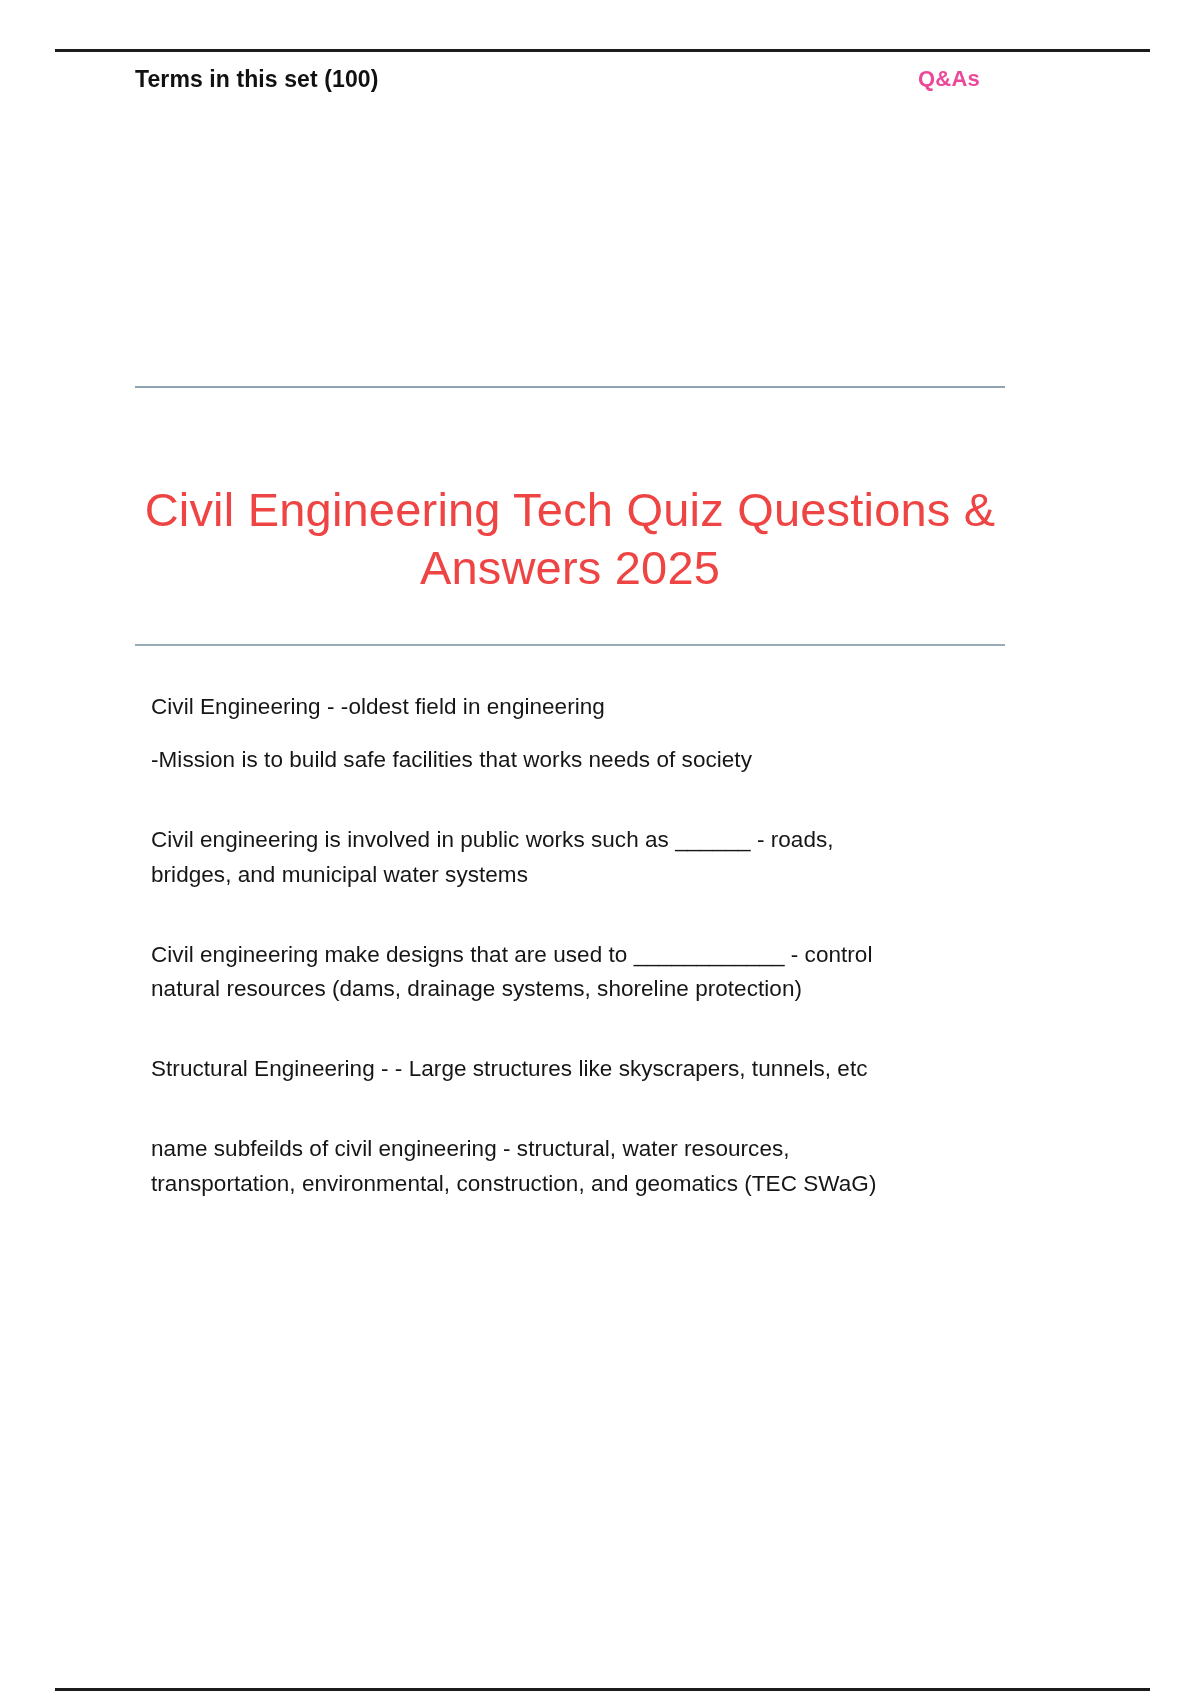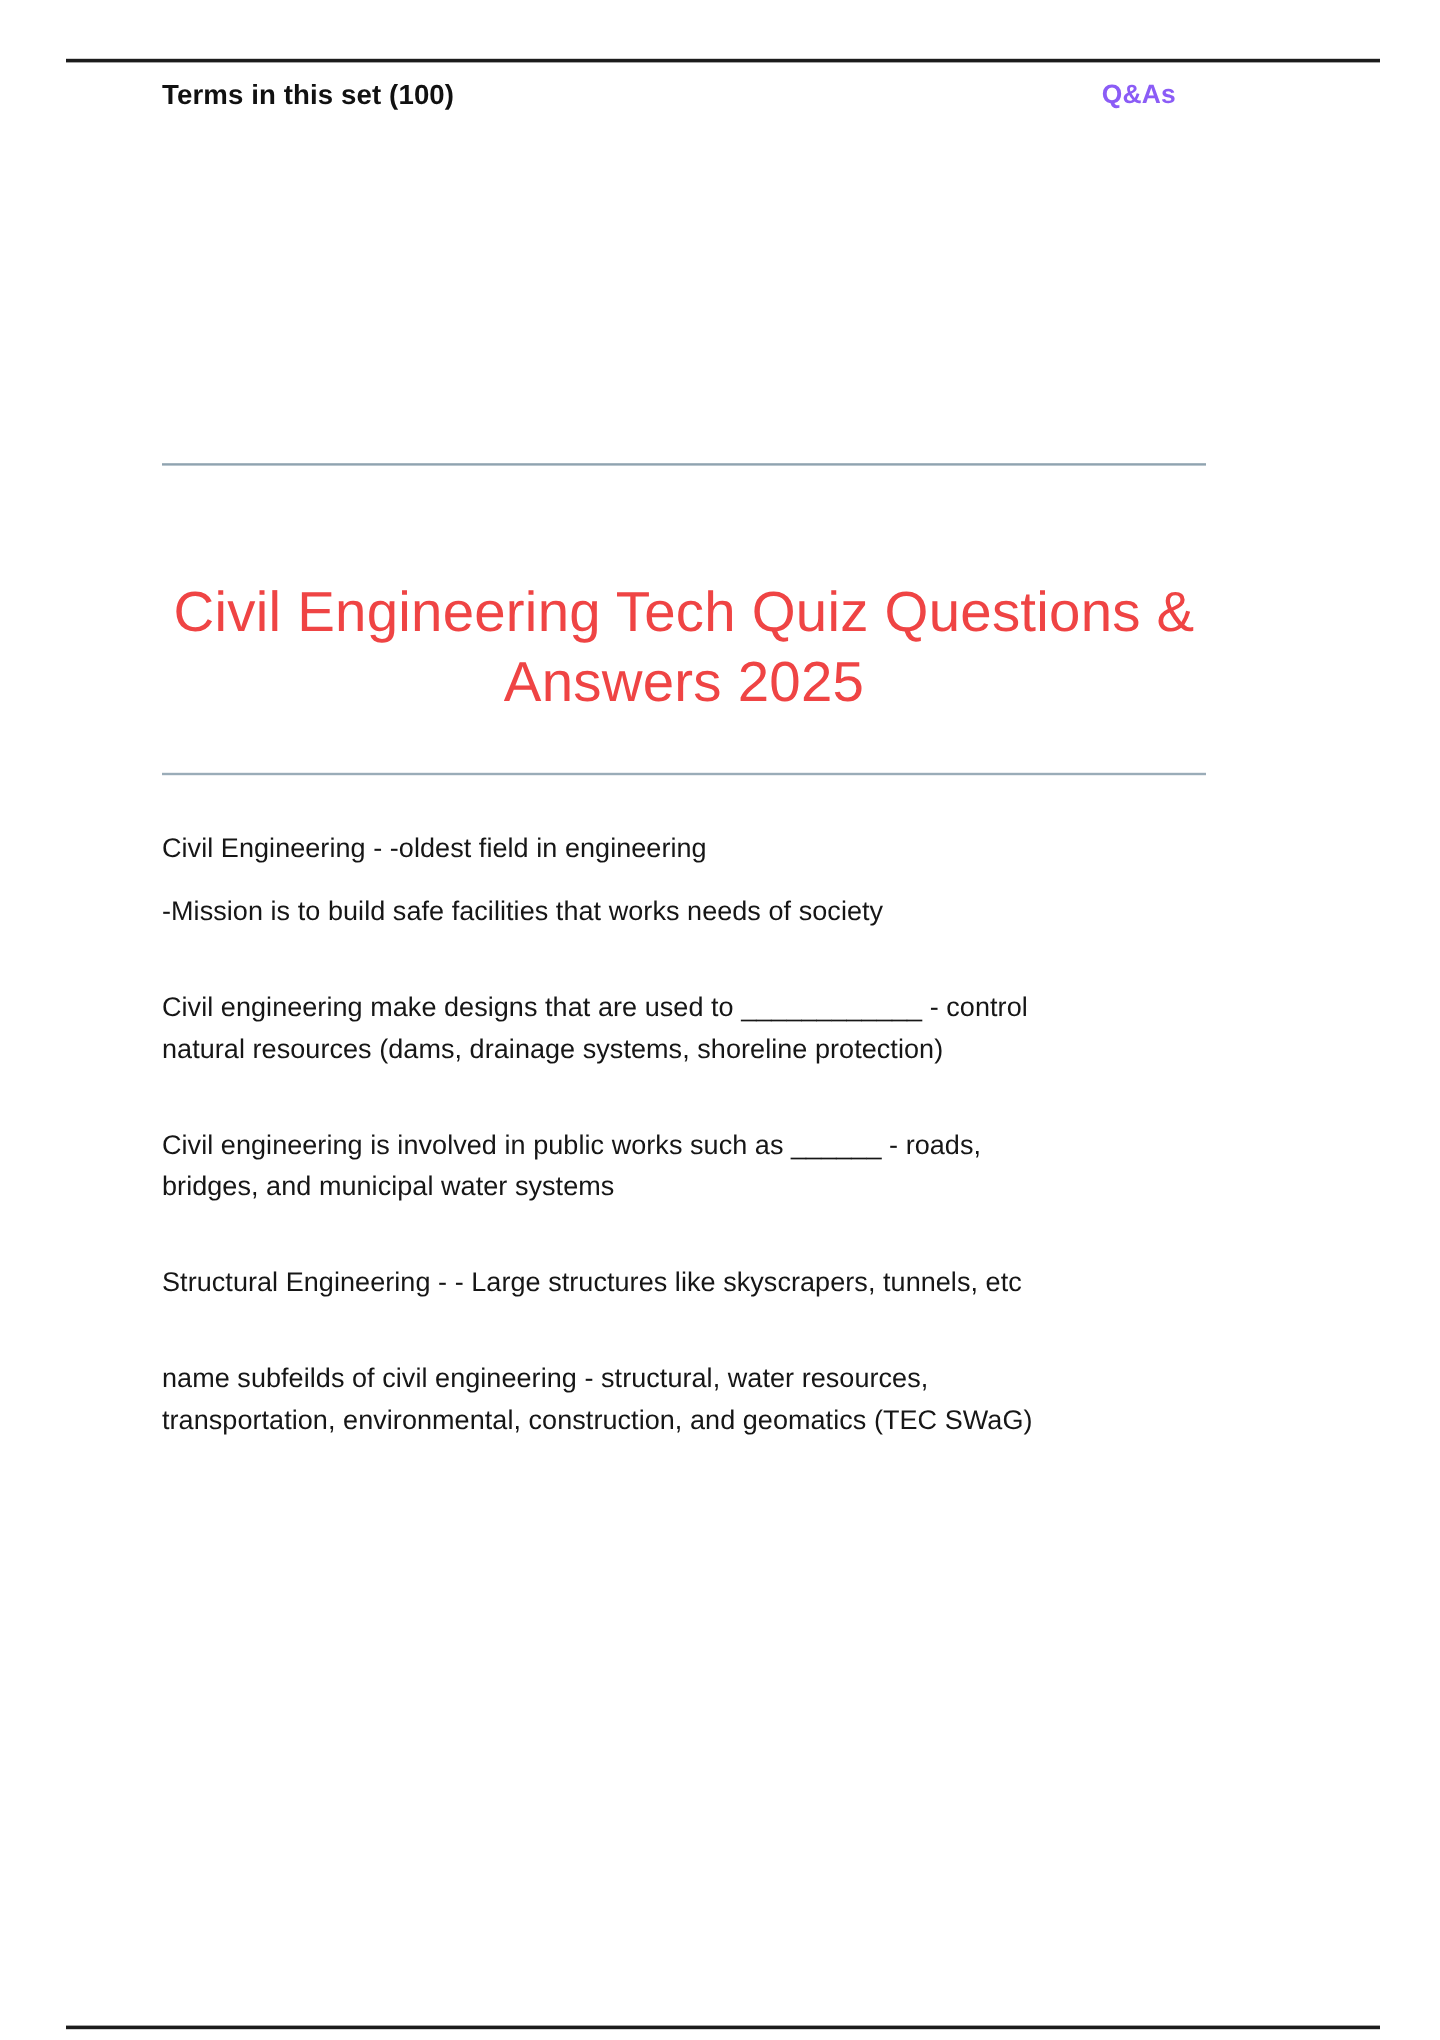--- a/index.html
+++ b/index.html
@@ -51,21 +51,21 @@
   .header-terms {
     font-size: 23px;
     font-weight: bold;
     color: #111111;
     letter-spacing: 0.1px;
     white-space: nowrap;
   }
   .header-qas {
     font-size: 22px;
     font-weight: bold;
-    color: #8b5cf6;
+    color: #ec4899;
     letter-spacing: 0.2px;
     white-space: nowrap;
     margin-right: 35px;
   }
 
   
   .title-block {
     position: absolute;
     left: 135px;
     top: 386px;
@@ -91,20 +91,21 @@
 
   
   .body-wrap {
     position: absolute;
     left: 135px;
     top: 690px;
     width: 880px;
   }
   .qa-block {
     margin-bottom: 46px;
+    margin-left: 16px;
   }
   .qa-line {
     font-size: 22.5px;
     line-height: 1.52;
     color: #161616;
     letter-spacing: 0.05px;
   }
   .qa-line + .qa-line {
     margin-top: 19px;
   }
@@ -131,27 +132,27 @@
   </div>
 
   <div class="body-wrap">
 
     <div class="qa-block">
       <div class="qa-line">Civil Engineering - -oldest field in engineering</div>
       <div class="qa-line">-Mission is to build safe facilities that works needs of society</div>
     </div>
 
     <div class="qa-block tight">
-      <div class="qa-line">Civil engineering make designs that are used to ____________ - control</div>
-      <div class="qa-line">natural resources (dams, drainage systems, shoreline protection)</div>
+      <div class="qa-line">Civil engineering is involved in public works such as ______ - roads,</div>
+      <div class="qa-line">bridges, and municipal water systems</div>
     </div>
 
     <div class="qa-block tight">
-      <div class="qa-line">Civil engineering is involved in public works such as ______ - roads,</div>
-      <div class="qa-line">bridges, and municipal water systems</div>
+      <div class="qa-line">Civil engineering make designs that are used to ____________ - control</div>
+      <div class="qa-line">natural resources (dams, drainage systems, shoreline protection)</div>
     </div>
 
     <div class="qa-block tight">
       <div class="qa-line">Structural Engineering - - Large structures like skyscrapers, tunnels, etc</div>
     </div>
 
     <div class="qa-block tight">
       <div class="qa-line">name subfeilds of civil engineering - structural, water resources,</div>
       <div class="qa-line">transportation, environmental, construction, and geomatics (TEC SWaG)</div>
     </div>

